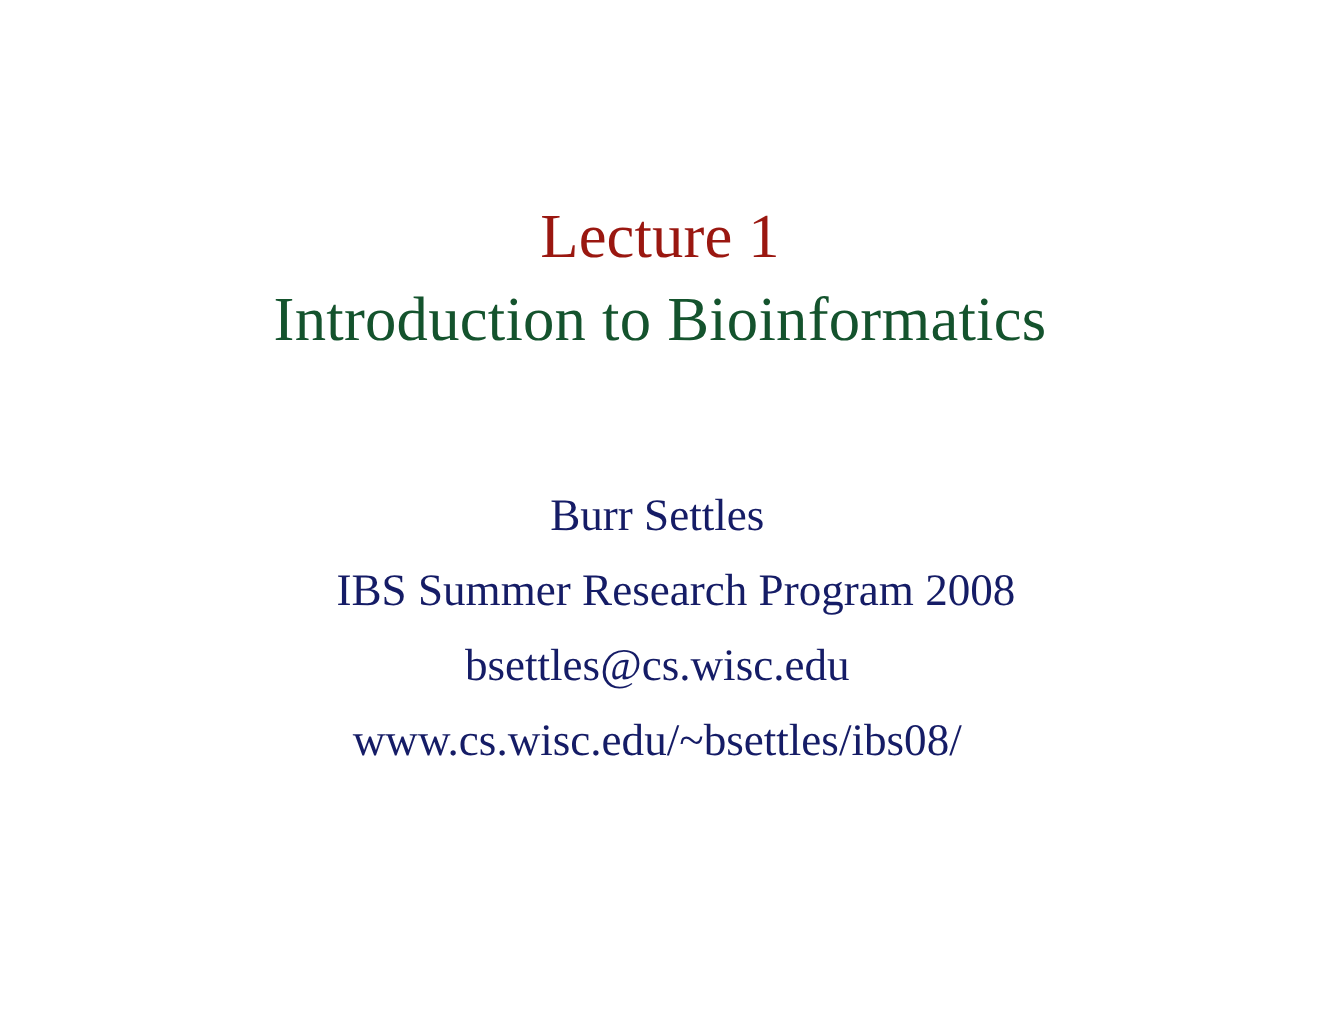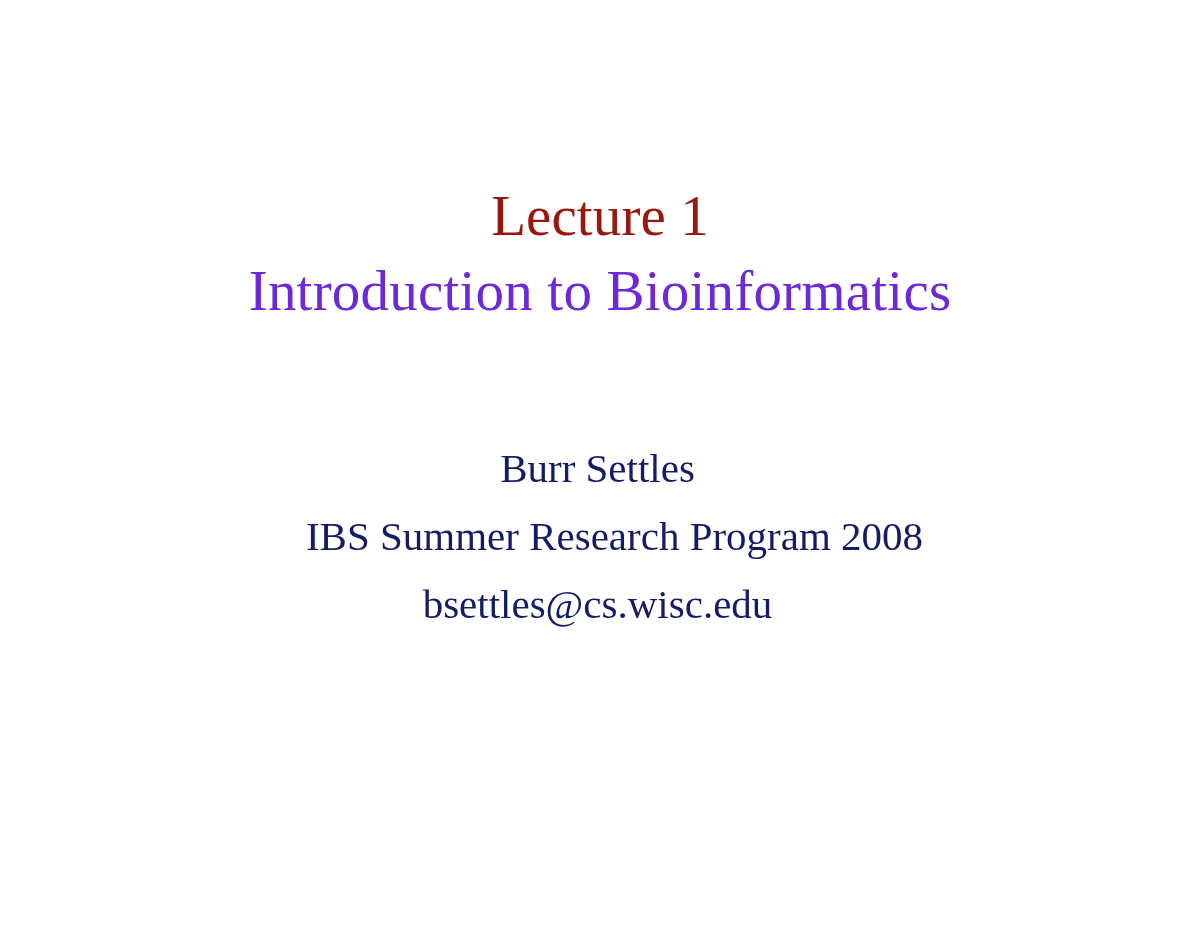--- a/index.html
+++ b/index.html
@@ -61,22 +61,23 @@
     white-space: nowrap;
   }
 </style>
 </head>
 <body>
 
 <div class="slide" style="background: rgb(255, 255, 255);">
 
   <div class="title-block">
     <span class="title-line title-line-1" style="color: rgb(154, 23, 16);">Lecture 1</span>
-    <span class="title-line title-line-2" style="color: #6d28d9;">Introduction to Bioinformatics</span>
+    <span class="title-line title-line-2" style="color: #14532d;">Introduction to Bioinformatics</span>
   </div>
 
   <div class="body-block">
     <span class="body-line" style="color: rgb(21, 28, 102);">Burr Settles</span>
     <span class="body-line" style="color: rgb(21, 28, 102); margin-left: 34px;">IBS Summer Research Program 2008</span>
     <span class="body-line" style="color: rgb(21, 28, 102);">bsettles@cs.wisc.edu</span>
+    <span class="body-line" style="color: rgb(21, 28, 102);">www.cs.wisc.edu/~bsettles/ibs08/</span>
   </div>
 
 </div>
 
 </body></html>

